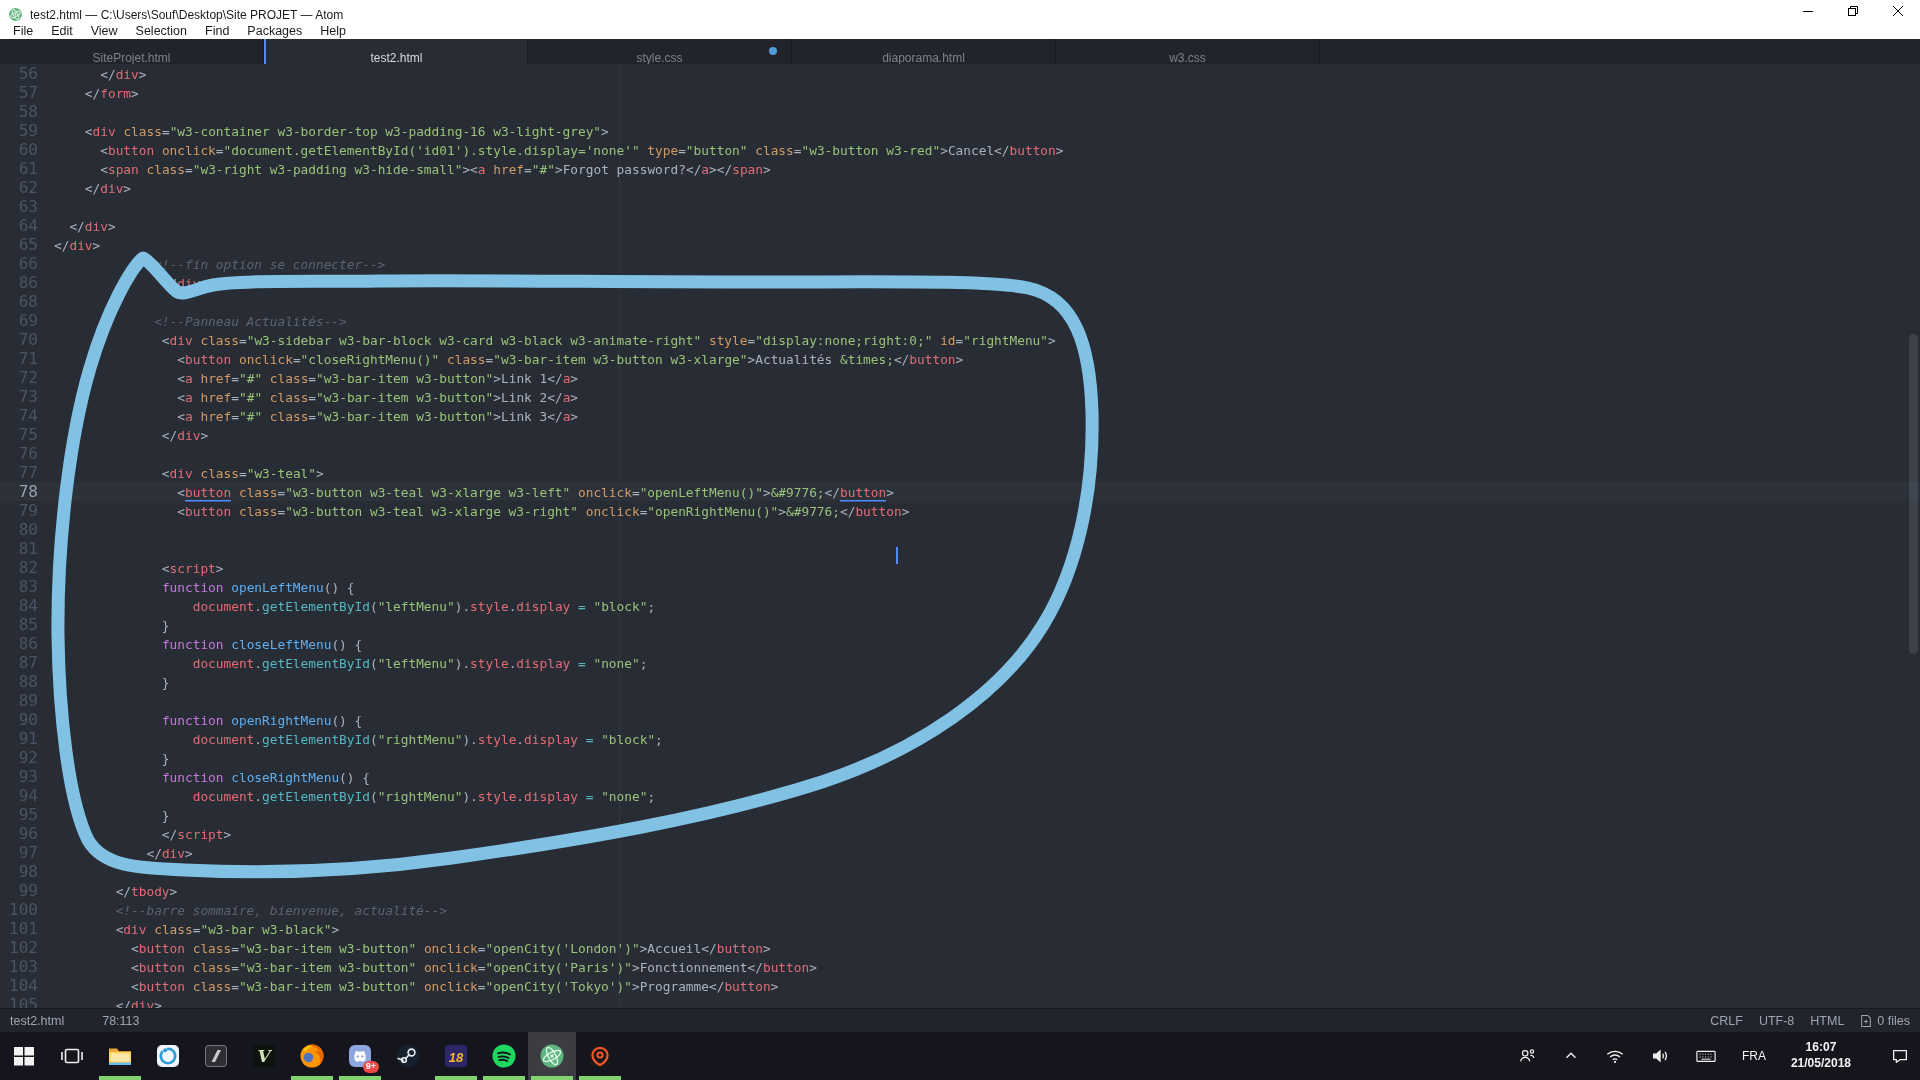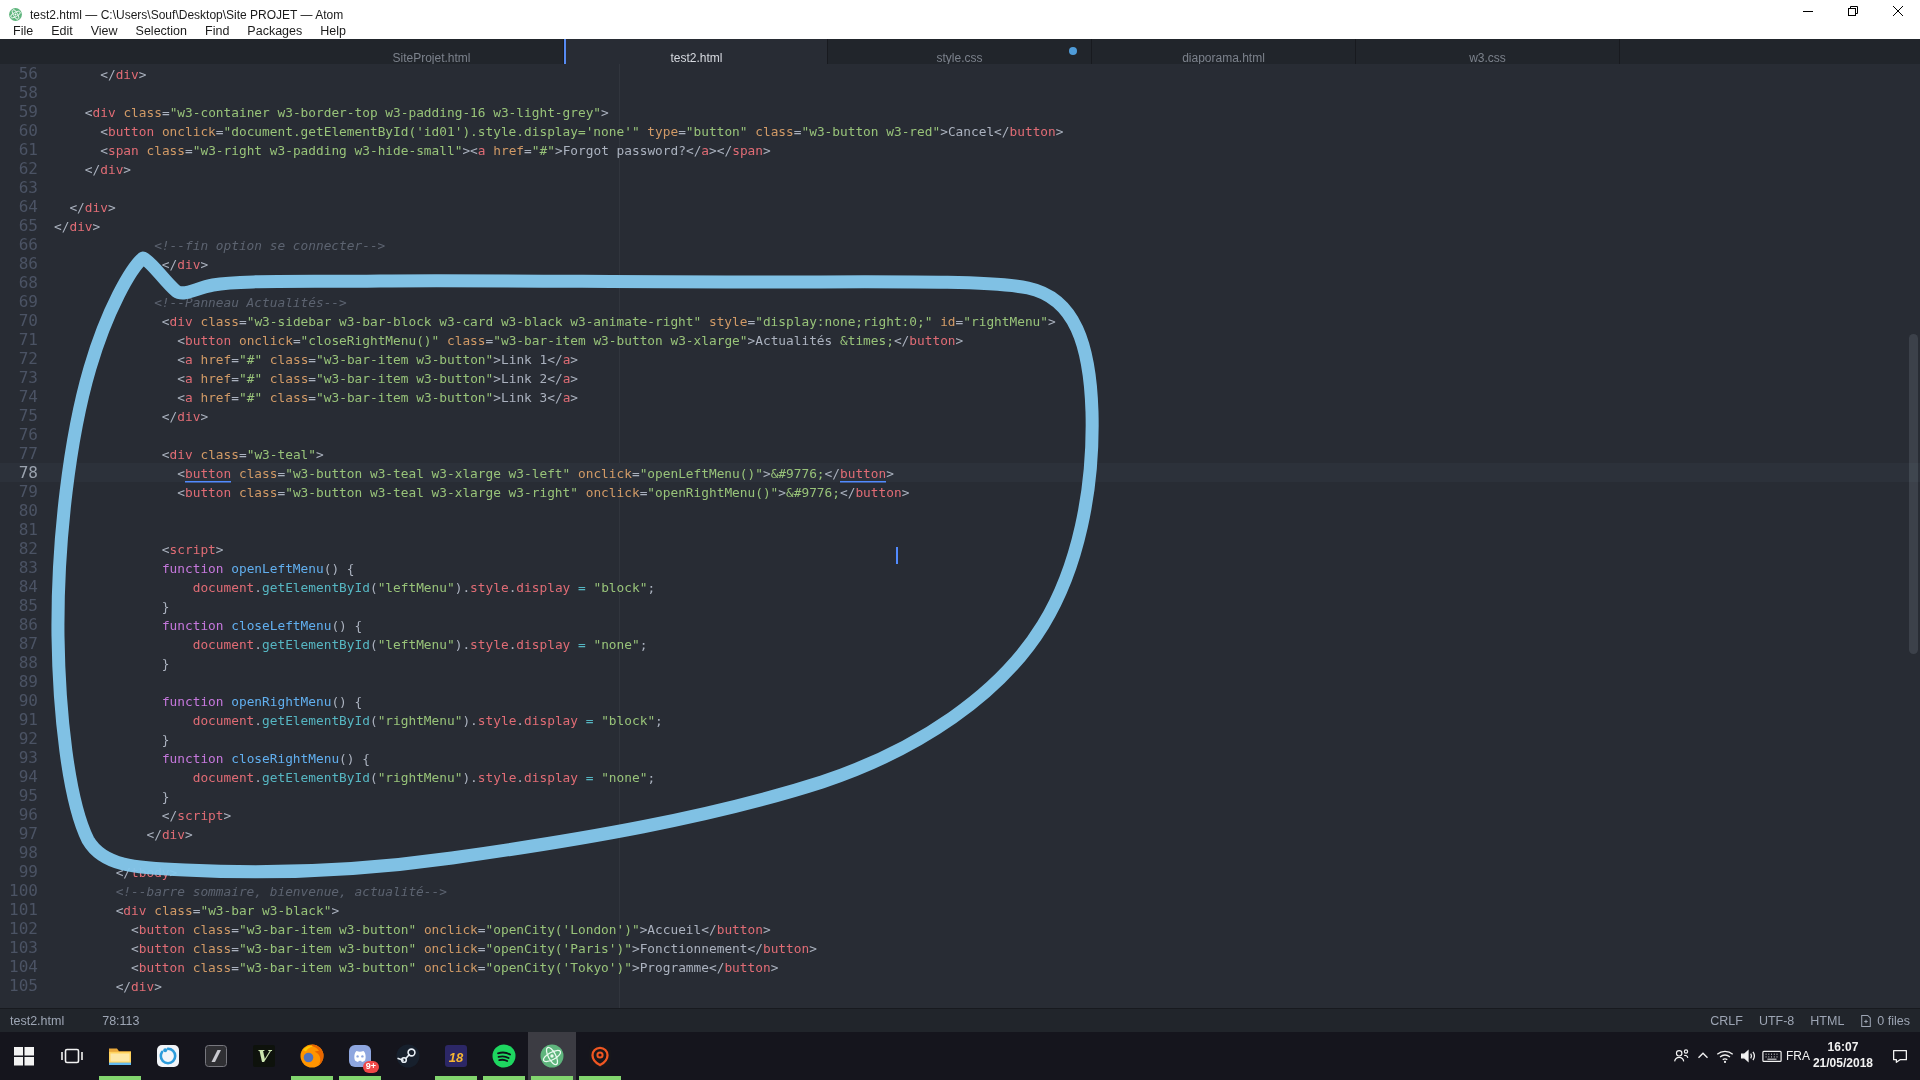--- a/index.html
+++ b/index.html
@@ -10,21 +10,21 @@
   .titlebar .appicon{margin:0 7px 0 8px;display:flex;align-items:center;}
   .titlebar .title{font-size:12px;color:#1b1b1b;white-space:nowrap;}
   .winctrl{margin-left:auto;display:flex;height:22px;}
   .wbtn{width:45px;height:22px;display:flex;align-items:center;justify-content:center;}
 
   
   .menubar{position:absolute;top:22px;left:0;right:0;height:17px;background:#ffffff;display:flex;align-items:center;padding-left:4px;}
   .menu-item{padding:0 9px;font-size:12.5px;color:#1b1b1b;}
 
   
-  .tabbar{position:absolute;top:39px;left:0;right:0;height:39px;background:#21252b;display:flex;border-bottom:1px solid #181a1f;box-sizing:border-box;justify-content:center;}
+  .tabbar{position:absolute;top:39px;left:0;right:0;height:39px;background:#21252b;display:flex;border-bottom:1px solid #181a1f;box-sizing:border-box;}
   .tab{width:264px;box-sizing:border-box;display:flex;align-items:center;justify-content:center;font-size:12px;color:#7c828c;background:#21252b;border-right:1px solid #181a1f;position:relative;}
   .tab.active{background:#282c34;color:#d7dae0;border-left:2px solid #568af2;}
   .tab .dot{position:absolute;right:14px;top:8px;width:8px;height:8px;border-radius:50%;background:#4f9cd9;}
 
   
   .editor{position:absolute;top:64px;left:0;width:1920px;height:944px;background:#282c34;overflow:hidden;}
   .lines{position:absolute;top:0;left:0;right:0;}
   .line{height:19px;line-height:19px;white-space:pre;font-family:"DejaVu Sans Mono",monospace;font-size:12.8px;}
   .line.cur{background:#2c313a;}
   .ln{display:inline-block;width:38px;padding-right:16px;text-align:right;color:#4b5364;font-size:16px;font-family:"DejaVu Sans Mono",monospace;}
@@ -48,21 +48,21 @@
   .statusbar .left{display:flex;gap:38px;padding-left:10px;}
   .statusbar .right{margin-left:auto;display:flex;align-items:center;gap:16px;padding-right:10px;}
   .statusbar .fileinfo{display:flex;align-items:center;gap:5px;}
 
   
   .taskbar{position:absolute;top:1032px;left:0;right:0;height:48px;background:#15151d;display:flex;align-items:center;}
   .tb-item{width:48px;height:48px;display:flex;align-items:center;justify-content:center;position:relative;flex:none;}
   .tb-item.active{background:rgba(255,255,255,0.17);}
   .runbar{position:absolute;bottom:0;left:3px;right:3px;height:4px;background:#82d56e;}
   .badge{position:absolute;right:5px;bottom:7px;background:#f04747;color:#fff;font-size:9px;font-weight:bold;border-radius:8px;padding:1px 3px;line-height:1.1;}
-  .tray{margin-left:auto;display:flex;align-items:center;gap:3px;padding-right:10px;color:#f2f2f2;}
+  .tray{margin-left:auto;display:flex;align-items:center;gap:25px;padding-right:10px;color:#f2f2f2;}
   .tray-lang{font-size:12px;}
   .tray-clock{text-align:center;font-size:12px;line-height:1.3;white-space:nowrap;font-weight:bold;}
   .tray svg{display:block;}
 </style>
 </head>
 <body>
 
 <div class="screen">
 
   <div class="titlebar">
@@ -123,20 +123,21 @@
       </div>
       <div class="tab">
         <span>w3.css</span>
       </div>
     </div>
 
   <div class="editor">
     <div class="wrap-guide"></div>
     <div class="lines" id="lines">
         <div class="line"><span class="ln">56</span><span><span class="tk-p">      &lt;/</span><span class="tk-t">div</span><span class="tk-p">&gt;</span></span></div>
+        <div class="line"><span class="ln">57</span><span><span class="tk-p">    &lt;/</span><span class="tk-t">form</span><span class="tk-p">&gt;</span></span></div>
         <div class="line"><span class="ln">58</span><span></span></div>
         <div class="line"><span class="ln">59</span><span><span class="tk-p">    &lt;</span><span class="tk-t">div</span><span class="tk-x"> </span><span class="tk-a">class</span><span class="tk-p">=</span><span class="tk-s">"w3-container w3-border-top w3-padding-16 w3-light-grey"</span><span class="tk-p">&gt;</span></span></div>
         <div class="line"><span class="ln">60</span><span><span class="tk-p">      &lt;</span><span class="tk-t">button</span><span class="tk-x"> </span><span class="tk-a">onclick</span><span class="tk-p">=</span><span class="tk-s">"document.getElementById('id01').style.display='none'"</span><span class="tk-x"> </span><span class="tk-a">type</span><span class="tk-p">=</span><span class="tk-s">"button"</span><span class="tk-x"> </span><span class="tk-a">class</span><span class="tk-p">=</span><span class="tk-s">"w3-button w3-red"</span><span class="tk-p">&gt;</span><span class="tk-x">Cancel</span><span class="tk-p">&lt;/</span><span class="tk-t">button</span><span class="tk-p">&gt;</span></span></div>
         <div class="line"><span class="ln">61</span><span><span class="tk-p">      &lt;</span><span class="tk-t">span</span><span class="tk-x"> </span><span class="tk-a">class</span><span class="tk-p">=</span><span class="tk-s">"w3-right w3-padding w3-hide-small"</span><span class="tk-p">&gt;&lt;</span><span class="tk-t">a</span><span class="tk-x"> </span><span class="tk-a">href</span><span class="tk-p">=</span><span class="tk-s">"#"</span><span class="tk-p">&gt;</span><span class="tk-x">Forgot password?</span><span class="tk-p">&lt;/</span><span class="tk-t">a</span><span class="tk-p">&gt;&lt;/</span><span class="tk-t">span</span><span class="tk-p">&gt;</span></span></div>
         <div class="line"><span class="ln">62</span><span><span class="tk-p">    &lt;/</span><span class="tk-t">div</span><span class="tk-p">&gt;</span></span></div>
         <div class="line"><span class="ln">63</span><span></span></div>
         <div class="line"><span class="ln">64</span><span><span class="tk-p">  &lt;/</span><span class="tk-t">div</span><span class="tk-p">&gt;</span></span></div>
         <div class="line"><span class="ln">65</span><span><span class="tk-p">&lt;/</span><span class="tk-t">div</span><span class="tk-p">&gt;</span></span></div>
         <div class="line"><span class="ln">66</span><span><span class="tk-c">             &lt;!--fin option se connecter--&gt;</span></span></div>
         <div class="line"><span class="ln">86</span><span><span class="tk-p">              &lt;/</span><span class="tk-t">div</span><span class="tk-p">&gt;</span></span></div>

